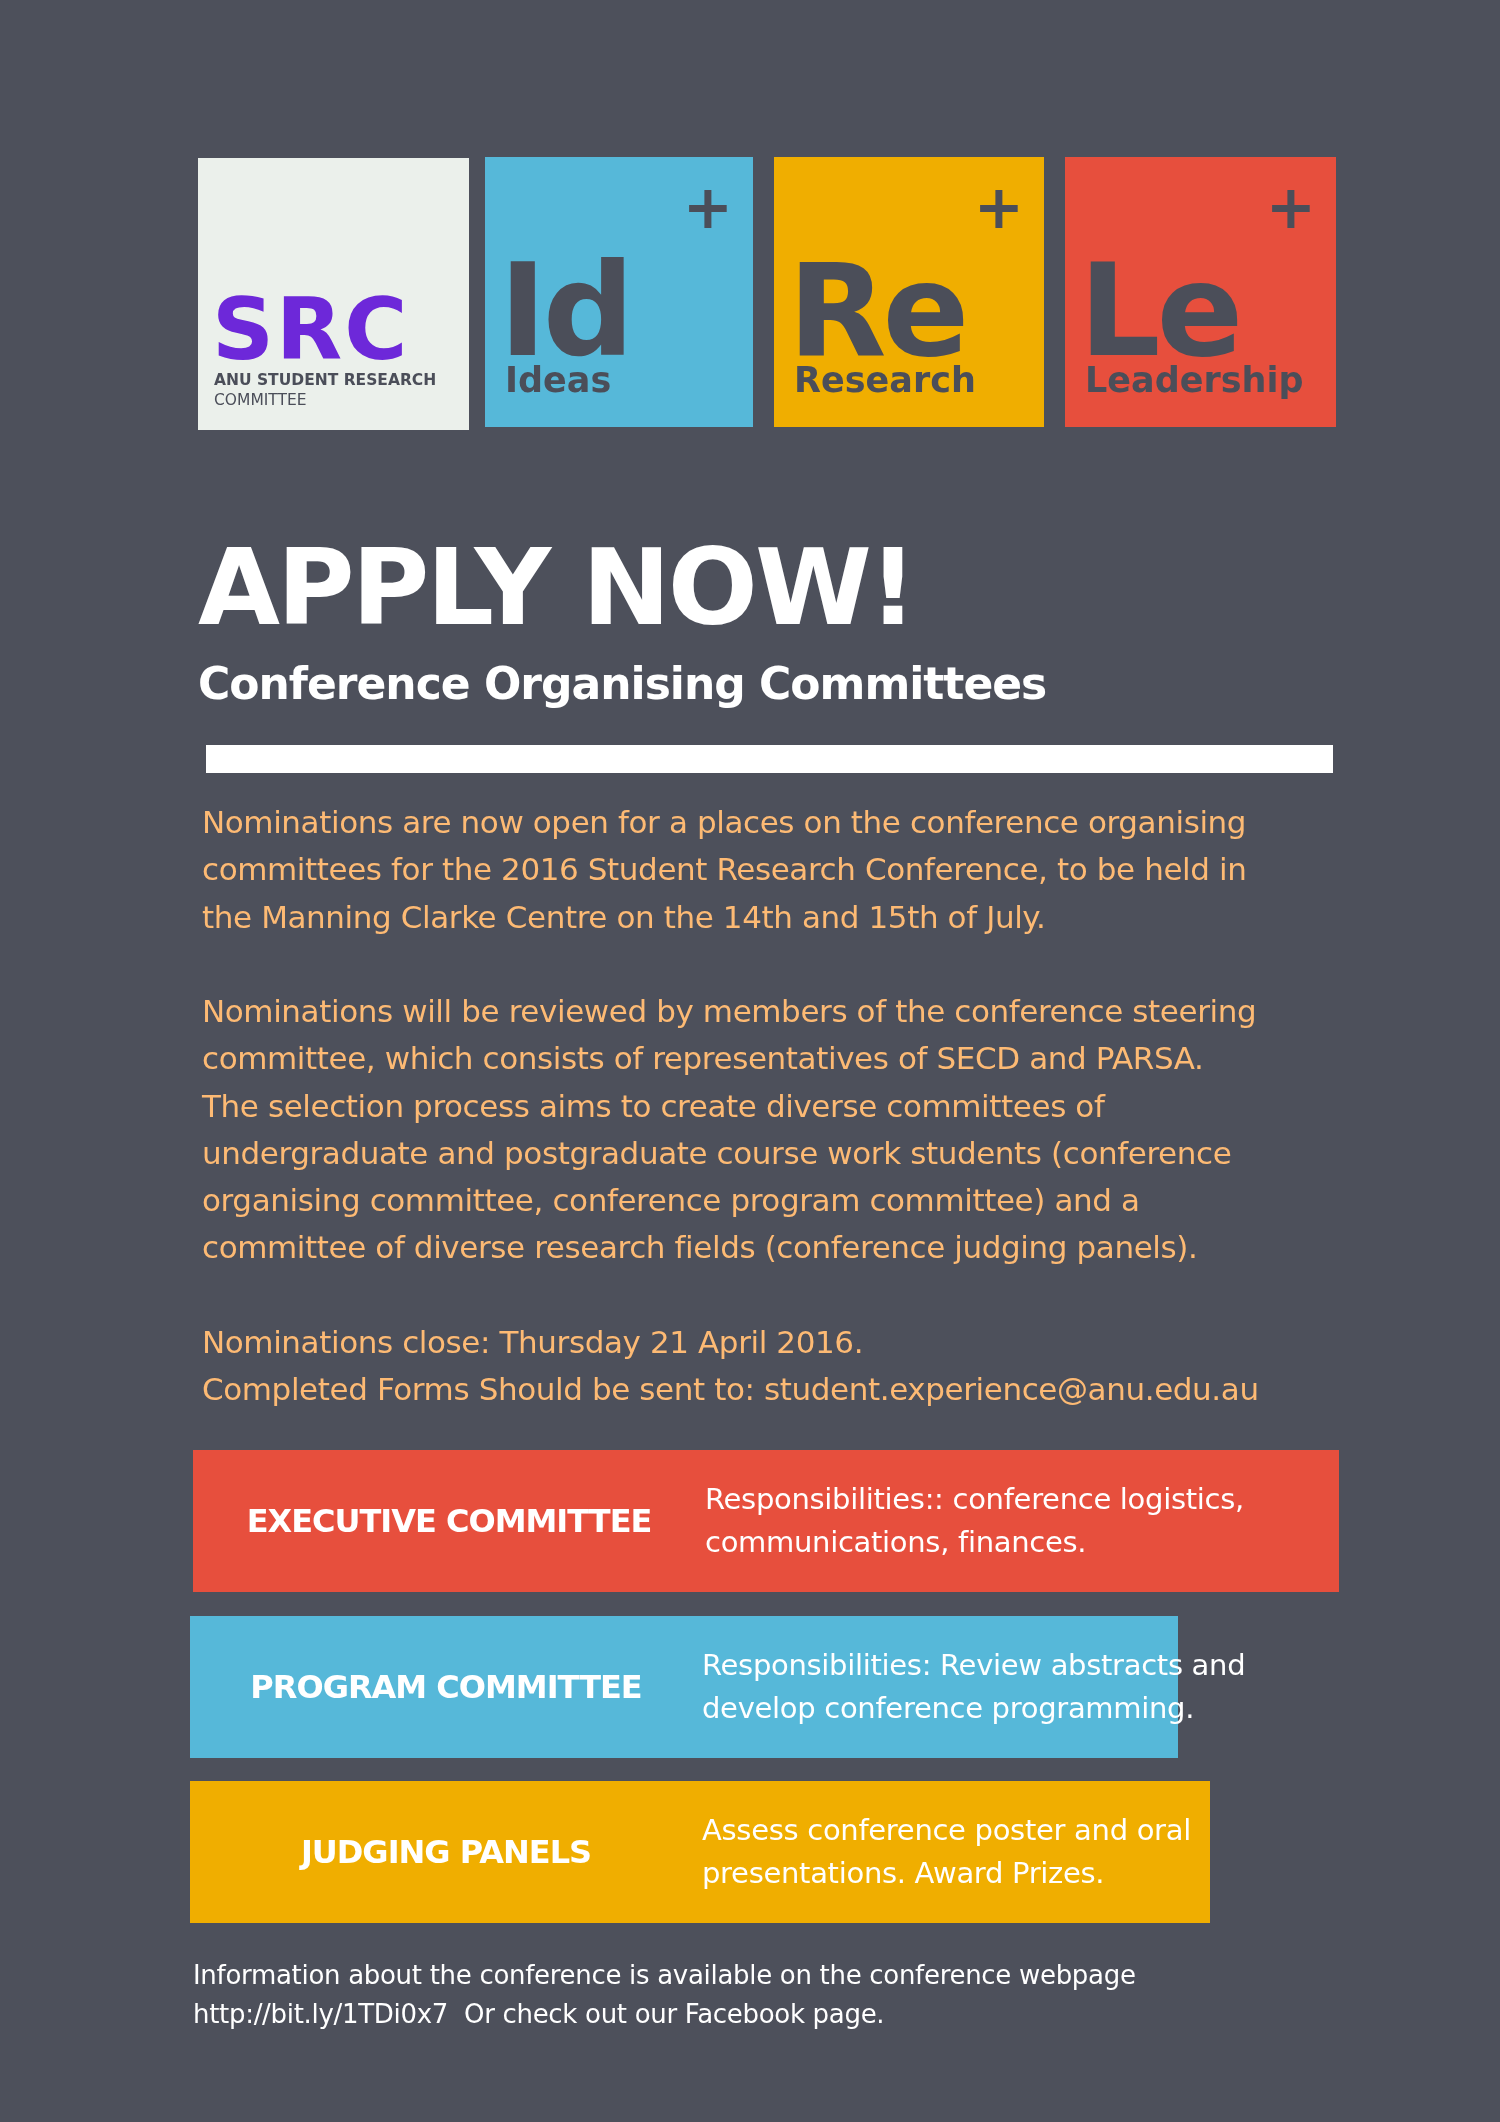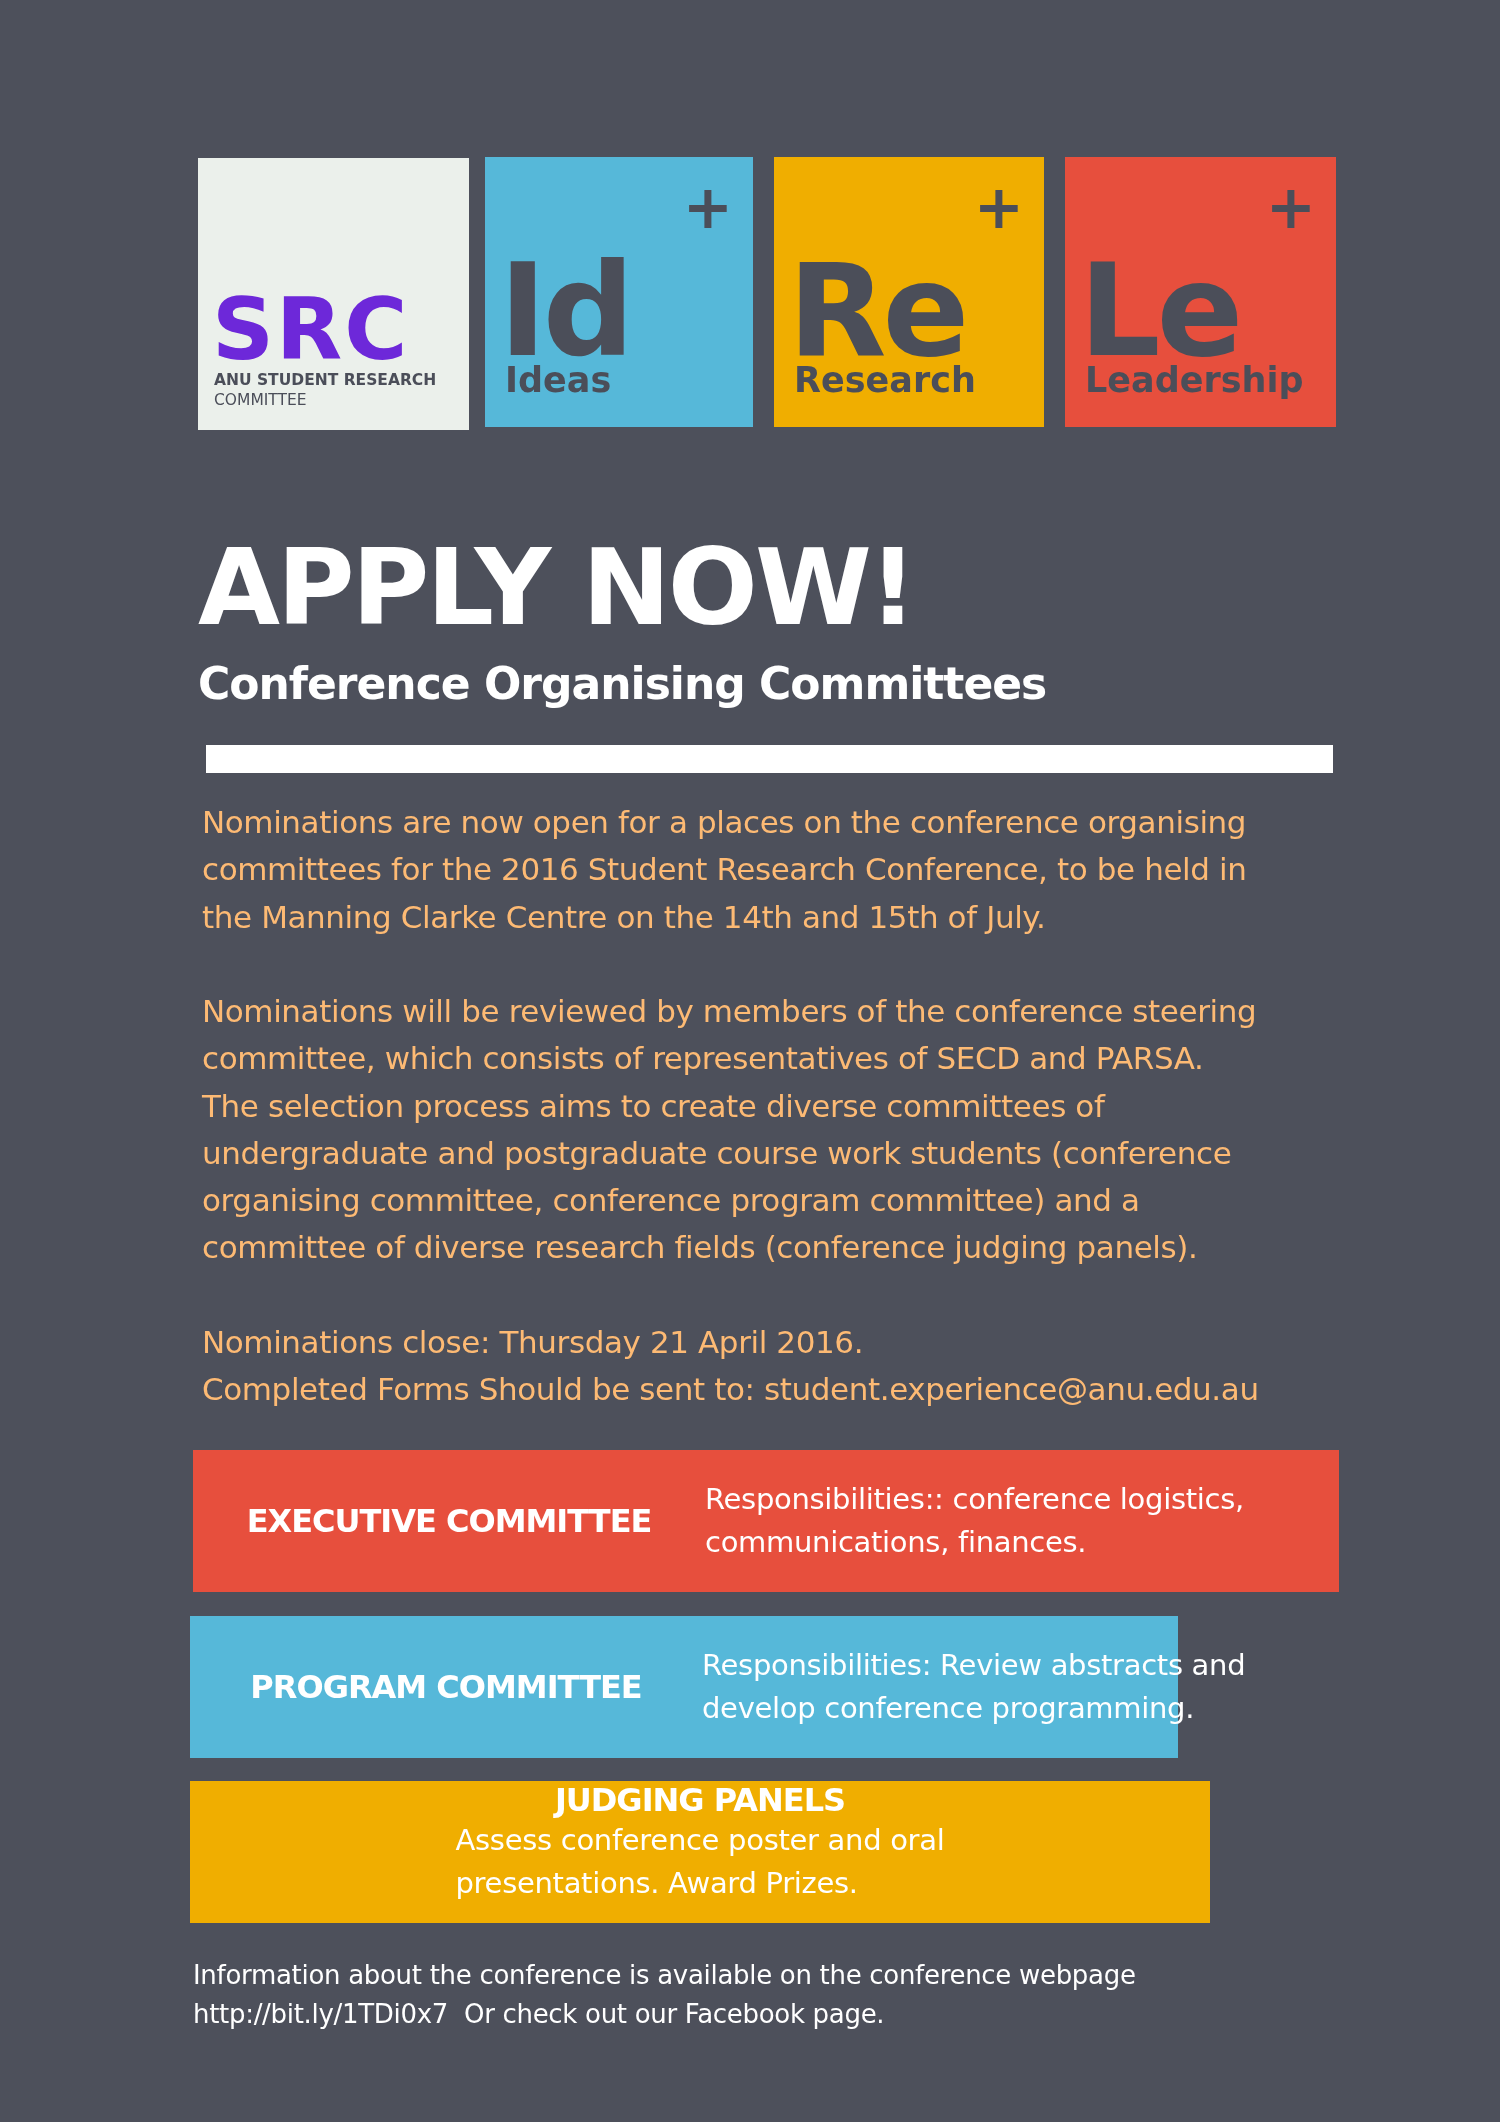--- a/index.html
+++ b/index.html
@@ -66,21 +66,21 @@
     .p1 { top: 799px; }
     .p2 { top: 988px; }
     .p3 { top: 1319px; }
 
     .committee {
       position: absolute; height: 142px; box-sizing: border-box;
       display: flex; align-items: center;
     }
     .c-exec { left: 193px; top: 1450px; width: 1146px; background: #e74f3d; }
     .c-prog { left: 190px; top: 1616px; width: 988px; background: #56b8d9; }
-    .c-judge{ left: 190px; top: 1781px; width: 1020px; background: #f0ae00; flex-direction: column; }
+    .c-judge{ left: 190px; top: 1781px; width: 1020px; background: #f0ae00; }
     .committee .c-title {
       width: 512px; flex: 0 0 auto; text-align: center; box-sizing: border-box;
       font-family: "DejaVu Sans", sans-serif; font-weight: bold;
       font-size: 32px; letter-spacing: -1px; color: #fff; white-space: nowrap;
     }
     .committee .c-desc {
       font-family: "DejaVu Sans", sans-serif;
       font-size: 29px; line-height: 43px; color: #fff; letter-spacing: -0.3px;
     }
     .committee .c-desc div { white-space: nowrap; }

